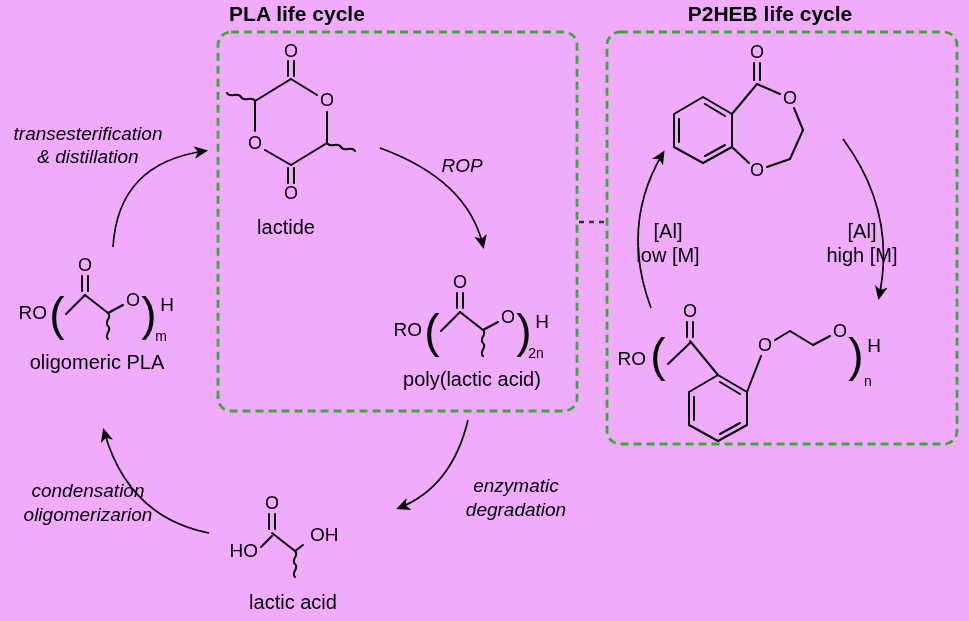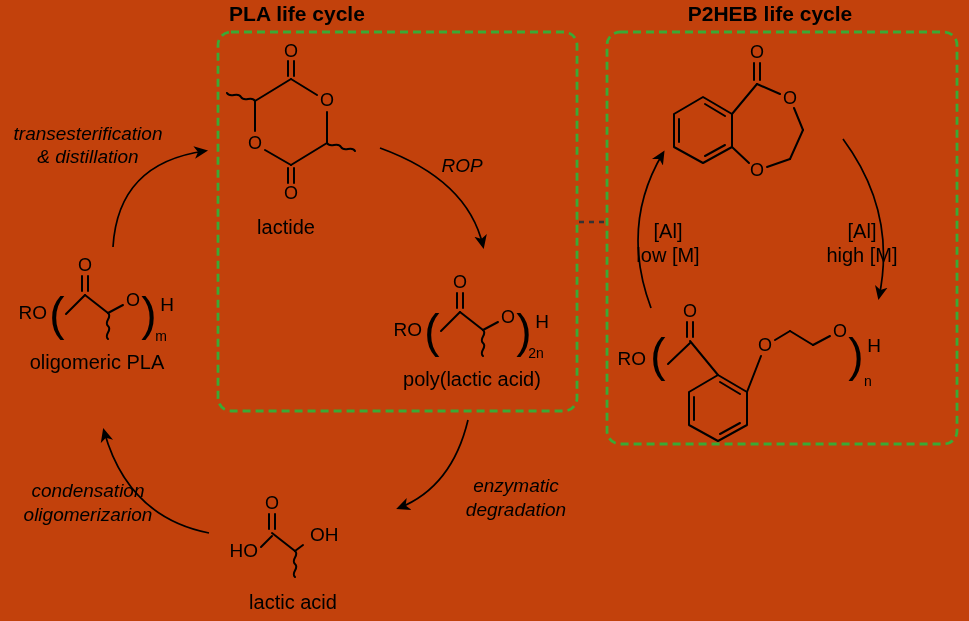--- a/index.html
+++ b/index.html
@@ -1,17 +1,17 @@
 <!DOCTYPE html>
 <html><head>
 <meta charset="utf-8">
 <style>
   *{box-sizing:border-box}
   html,body{margin:0;padding:0;background:#fff}
-  .canvas{position:relative;width:969px;height:621px;background:#c2410c;overflow:hidden}
+  .canvas{position:relative;width:969px;height:621px;background:#f0abfc;overflow:hidden}
   svg{display:block}
   text{font-family:"Liberation Sans","DejaVu Sans",sans-serif;fill:#000}
   .atom{font-size:18px}
   .chain{font-size:19px}
   .lbl{font-size:20px}
   .ital{font-size:19px;font-style:italic}
   .ttl{font-size:21px;font-weight:700}
   .sub{font-size:14px}
   .paren{font-size:46px}
   .bond{stroke:#000;stroke-width:2;fill:none;stroke-linecap:round;stroke-linejoin:round}

